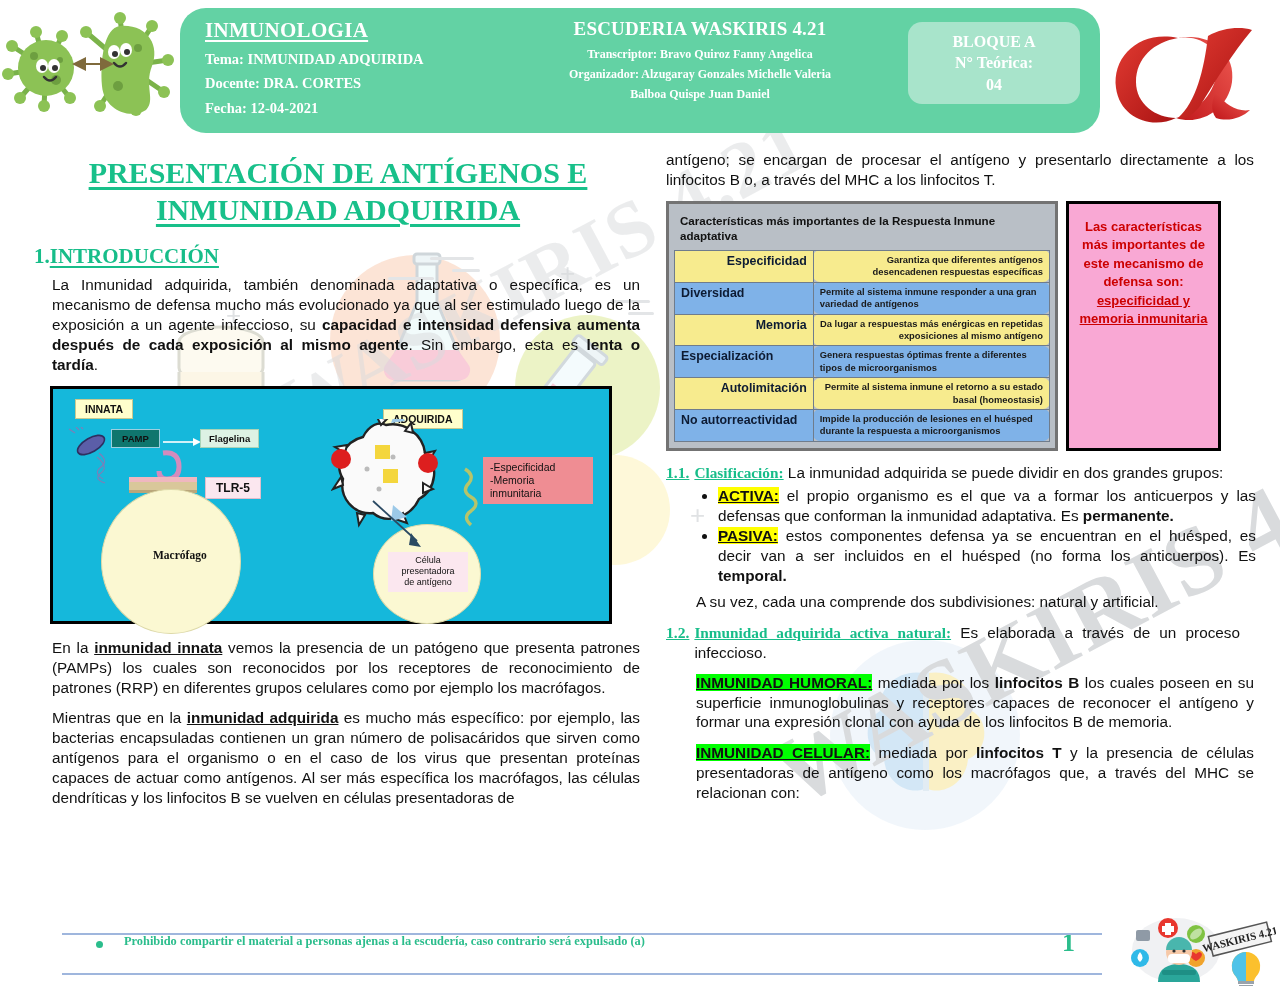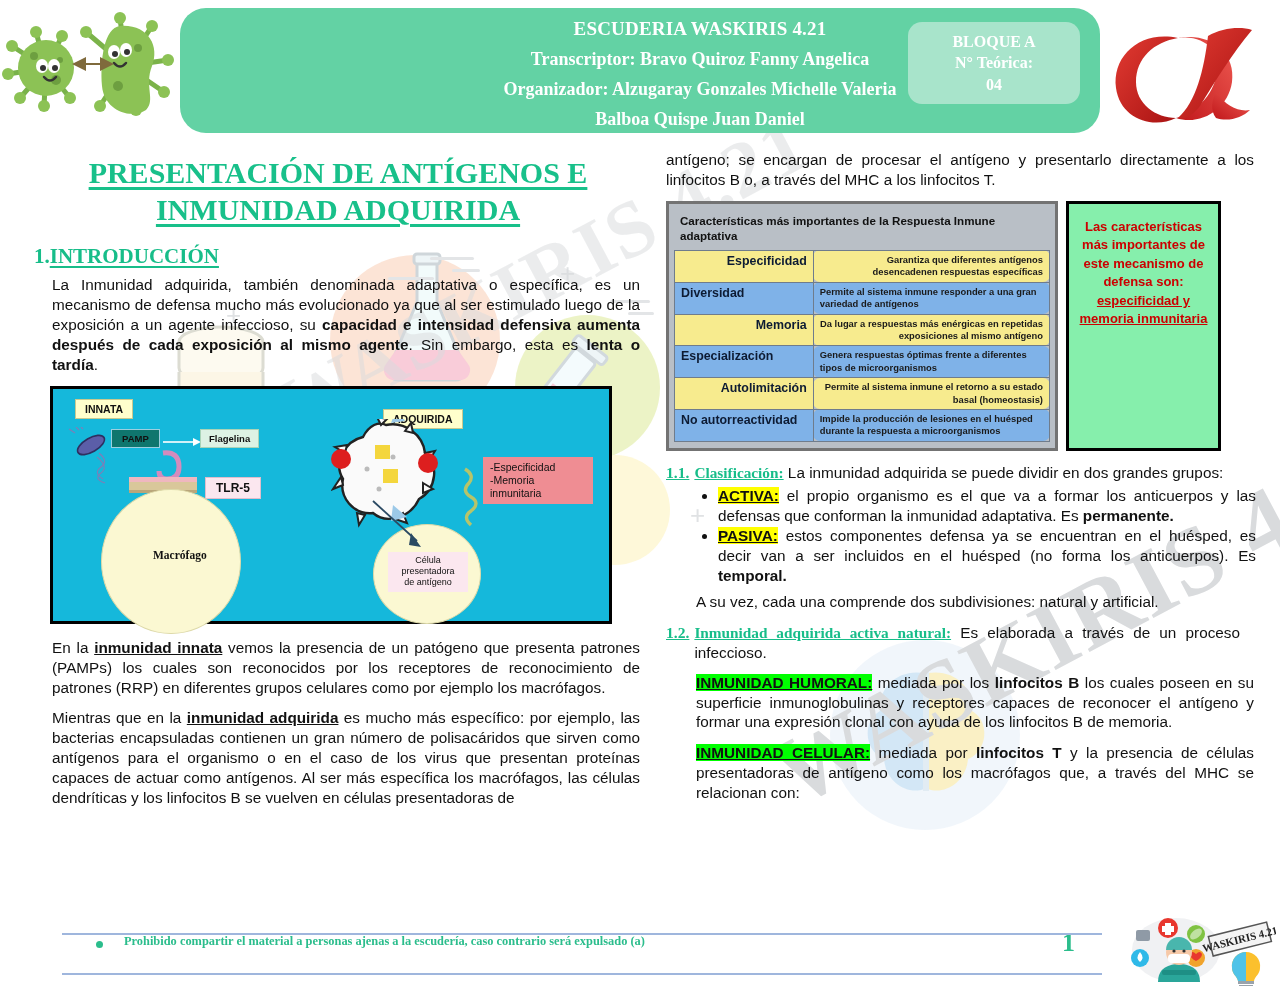--- a/index.html
+++ b/index.html
@@ -46,21 +46,21 @@
     text-decoration: underline; text-underline-offset:3px;
     margin-bottom:4px;
   }
   .hdr-line { font-size:14.5px; font-weight:bold; line-height:1.68; }
   .hdr-col-mid {
     position:absolute; left:500px; top:18px; width:400px;
     color:#ffffff; text-align:center;
     font-family:"Liberation Serif", serif;
   }
   .hdr-mid-title { font-size:19px; font-weight:bold; margin-bottom:5px; letter-spacing:.2px;}
-  .hdr-mid-line { font-size:18px; font-weight:bold; line-height:1.66; }
+  .hdr-mid-line { font-size:12px; font-weight:bold; line-height:1.66; }
   #bloque-box {
     position:absolute; left:908px; top:22px; width:172px; height:82px;
     background:#a8e4cb; border-radius:14px;
     display:flex; flex-direction:column; align-items:center; justify-content:center;
     color:#ffffff; font-family:"Liberation Serif", serif;
     font-weight:bold; font-size:16px; line-height:1.32;
   }
 
   
   #virus-art { position:absolute; left:2px; top:8px; width:178px; height:120px; }
@@ -155,21 +155,21 @@
   #char-table td {
     border:1px solid #6f7c8c; padding:3px 6px; vertical-align:top;
     font-family:"Liberation Sans", sans-serif;
   }
   #char-table td.k { width:37%; font-size:12.4px; font-weight:bold; color:#0d1b33; }
   #char-table td.v { font-size:9.4px; font-weight:bold; color:#1a1a1a; line-height:1.32;border-radius:7px; }
   tr.y td { background:#f7eb8e;text-align:right; }
   tr.b td { background:#7fb2e8; }
 
   #gray-note {
-    width:155px; border:3px solid #000; background:#86efac;
+    width:155px; border:3px solid #000; background:#f9a8d4;
     padding:14px 8px; text-align:center;
     font-size:13px; font-weight:bold; color:#cc0000; line-height:1.42;
     font-family:"Liberation Sans", sans-serif;
   }
   #gray-note .u { text-decoration:underline; }
 
   
   .subsec {
     display:flex; gap:5px; margin:0 16px 3px 0;
     font-family:"Liberation Sans", sans-serif;
@@ -328,20 +328,26 @@
         <circle cx="-11" cy="-12" r="3" fill="#333"></circle>
           <circle cx="1" cy="-14" r="3" fill="#333"></circle>
         <path d="M-12 -3 q6 7 12 0" stroke="#333" stroke-width="2.5" fill="none" stroke-linecap="round"></path>
       </g>
       <path d="M70 56 l14 -7 v6 h14 v-6 l14 7 -14 7 v-6 h-14 v6 z" fill="#7f6a3c"></path>
     </g>
   </svg>
 
   <div id="header-band"></div>
 
+  <div class="hdr-col-left">
+    <div class="hdr-title">INMUNOLOGIA</div>
+    <div class="hdr-line">Tema: INMUNIDAD ADQUIRIDA</div>
+    <div class="hdr-line">Docente: DRA. CORTES</div>
+    <div class="hdr-line">Fecha: 12-04-2021</div>
+  </div>
 
   <div class="hdr-col-mid">
     <div class="hdr-mid-title">ESCUDERIA WASKIRIS 4.21</div>
     <div class="hdr-mid-line">Transcriptor: Bravo Quiroz Fanny Angelica</div>
     <div class="hdr-mid-line">Organizador: Alzugaray Gonzales Michelle Valeria</div>
     <div class="hdr-mid-line">Balboa Quispe Juan Daniel</div>
   </div>
 
   <div id="bloque-box">
     <div>BLOQUE A</div>

